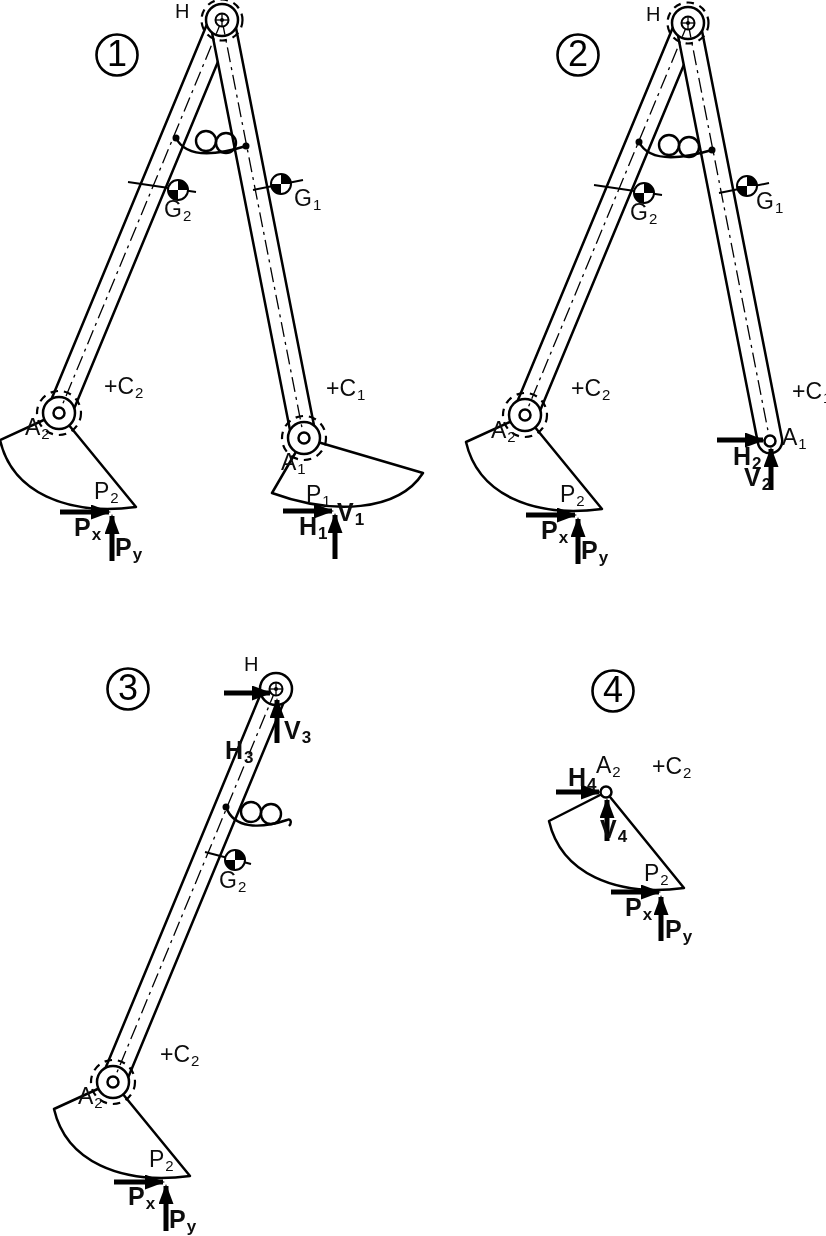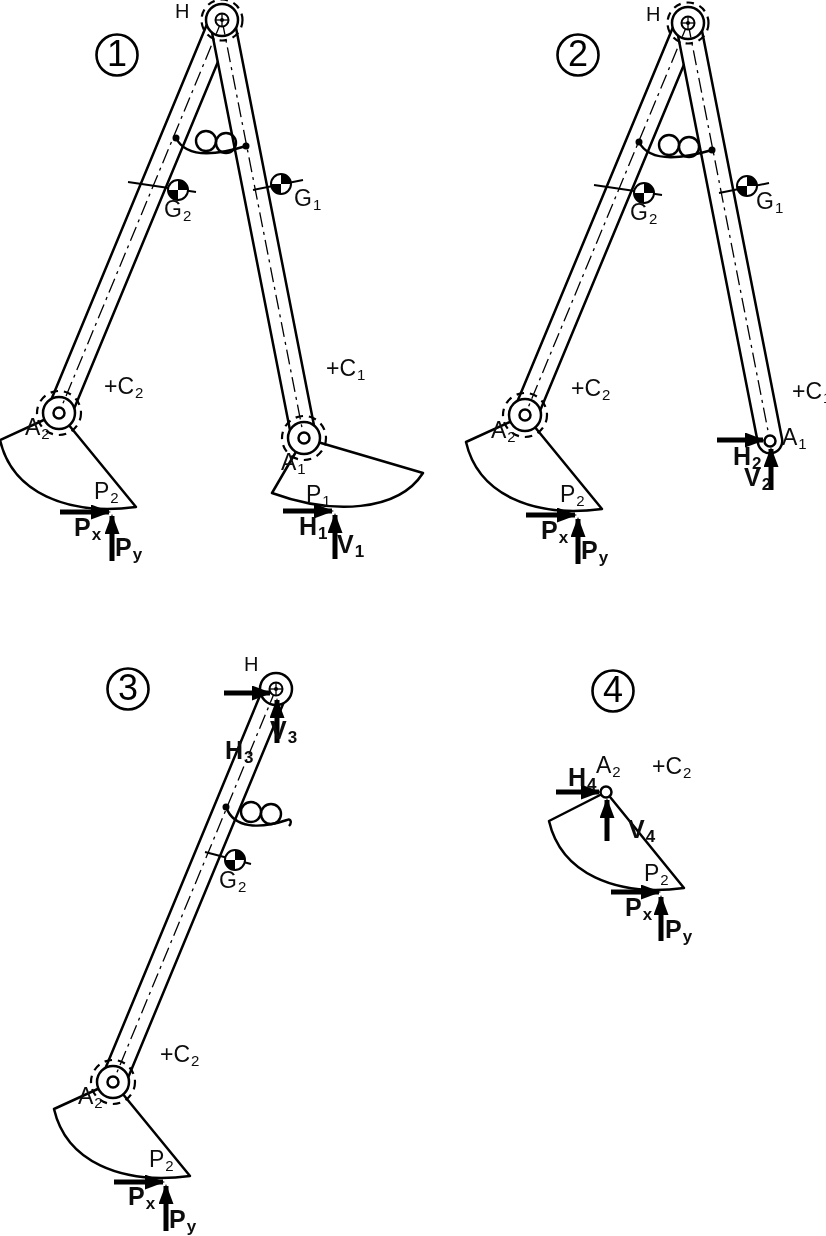--- a/index.html
+++ b/index.html
@@ -177,54 +177,54 @@
 
 <div class="badge-num" style="left:117px;top:55px">1</div>
 <div class="badge-num" style="left:578px;top:55px">2</div>
 <div class="badge-num" style="left:128px;top:689px">3</div>
 <div class="badge-num" style="left:613px;top:691px">4</div>
 
 <div class="lbl hsmall" style="left:175px;top:1px"><span>H</span><span class="sub"></span></div>
 <div class="lbl" style="left:164px;top:198px"><span>G</span><span class="sub">2</span></div>
 <div class="lbl" style="left:294px;top:187px"><span>G</span><span class="sub">1</span></div>
 <div class="lbl" style="left:104px;top:375px"><span>+C</span><span class="sub">2</span></div>
-<div class="lbl" style="left:326px;top:357px"><span>+C</span><span class="sub">1</span></div>
+<div class="lbl" style="left:326px;top:377px"><span>+C</span><span class="sub">1</span></div>
 <div class="lbl" style="left:25px;top:416px"><span>A</span><span class="sub">2</span></div>
 <div class="lbl" style="left:281px;top:451px"><span>A</span><span class="sub">1</span></div>
 <div class="lbl" style="left:94px;top:480px"><span>P</span><span class="sub">2</span></div>
 <div class="lbl" style="left:306px;top:483px"><span>P</span><span class="sub">1</span></div>
 <div class="lbl force" style="left:74px;top:515px"><span>P</span><span class="sub">x</span></div>
 <div class="lbl force" style="left:115px;top:535px"><span>P</span><span class="sub">y</span></div>
 <div class="lbl force" style="left:299px;top:514px"><span>H</span><span class="sub">1</span></div>
-<div class="lbl force" style="left:337px;top:532px"><span>V</span><span class="sub">1</span></div>
+<div class="lbl force" style="left:337px;top:500px"><span>V</span><span class="sub">1</span></div>
 
 <div class="lbl hsmall" style="left:646px;top:4px"><span>H</span><span class="sub"></span></div>
 <div class="lbl" style="left:630px;top:201px"><span>G</span><span class="sub">2</span></div>
 <div class="lbl" style="left:756px;top:190px"><span>G</span><span class="sub">1</span></div>
 <div class="lbl" style="left:571px;top:377px"><span>+C</span><span class="sub">2</span></div>
 <div class="lbl" style="left:792px;top:380px"><span>+C</span><span class="sub">1</span></div>
 <div class="lbl" style="left:491px;top:419px"><span>A</span><span class="sub">2</span></div>
 <div class="lbl" style="left:782px;top:426px"><span>A</span><span class="sub">1</span></div>
 <div class="lbl" style="left:560px;top:483px"><span>P</span><span class="sub">2</span></div>
 <div class="lbl force" style="left:541px;top:518px"><span>P</span><span class="sub">x</span></div>
 <div class="lbl force" style="left:581px;top:538px"><span>P</span><span class="sub">y</span></div>
 <div class="lbl force" style="left:733px;top:444px"><span>H</span><span class="sub">2</span></div>
 <div class="lbl force" style="left:744px;top:465px"><span>V</span><span class="sub">2</span></div>
 
 <div class="lbl hsmall" style="left:244px;top:654px"><span>H</span><span class="sub"></span></div>
 <div class="lbl force" style="left:225px;top:738px"><span>H</span><span class="sub">3</span></div>
-<div class="lbl force" style="left:270px;top:718px"><span>V</span><span class="sub">3</span></div>
+<div class="lbl force" style="left:284px;top:718px"><span>V</span><span class="sub">3</span></div>
 <div class="lbl" style="left:219px;top:869px"><span>G</span><span class="sub">2</span></div>
 <div class="lbl" style="left:160px;top:1043px"><span>+C</span><span class="sub">2</span></div>
 <div class="lbl" style="left:78px;top:1085px"><span>A</span><span class="sub">2</span></div>
 <div class="lbl" style="left:149px;top:1148px"><span>P</span><span class="sub">2</span></div>
 <div class="lbl force" style="left:128px;top:1184px"><span>P</span><span class="sub">x</span></div>
 <div class="lbl force" style="left:169px;top:1207px"><span>P</span><span class="sub">y</span></div>
 
 <div class="lbl" style="left:596px;top:754px"><span>A</span><span class="sub">2</span></div>
 <div class="lbl" style="left:652px;top:755px"><span>+C</span><span class="sub">2</span></div>
 <div class="lbl force" style="left:568px;top:765px"><span>H</span><span class="sub">4</span></div>
-<div class="lbl force" style="left:628px;top:817px"><span>V</span><span class="sub">4</span></div>
+<div class="lbl force" style="left:600px;top:817px"><span>V</span><span class="sub">4</span></div>
 <div class="lbl" style="left:644px;top:862px"><span>P</span><span class="sub">2</span></div>
 <div class="lbl force" style="left:625px;top:895px"><span>P</span><span class="sub">x</span></div>
 <div class="lbl force" style="left:665px;top:917px"><span>P</span><span class="sub">y</span></div>
 
 </div>
 
 </body></html>

